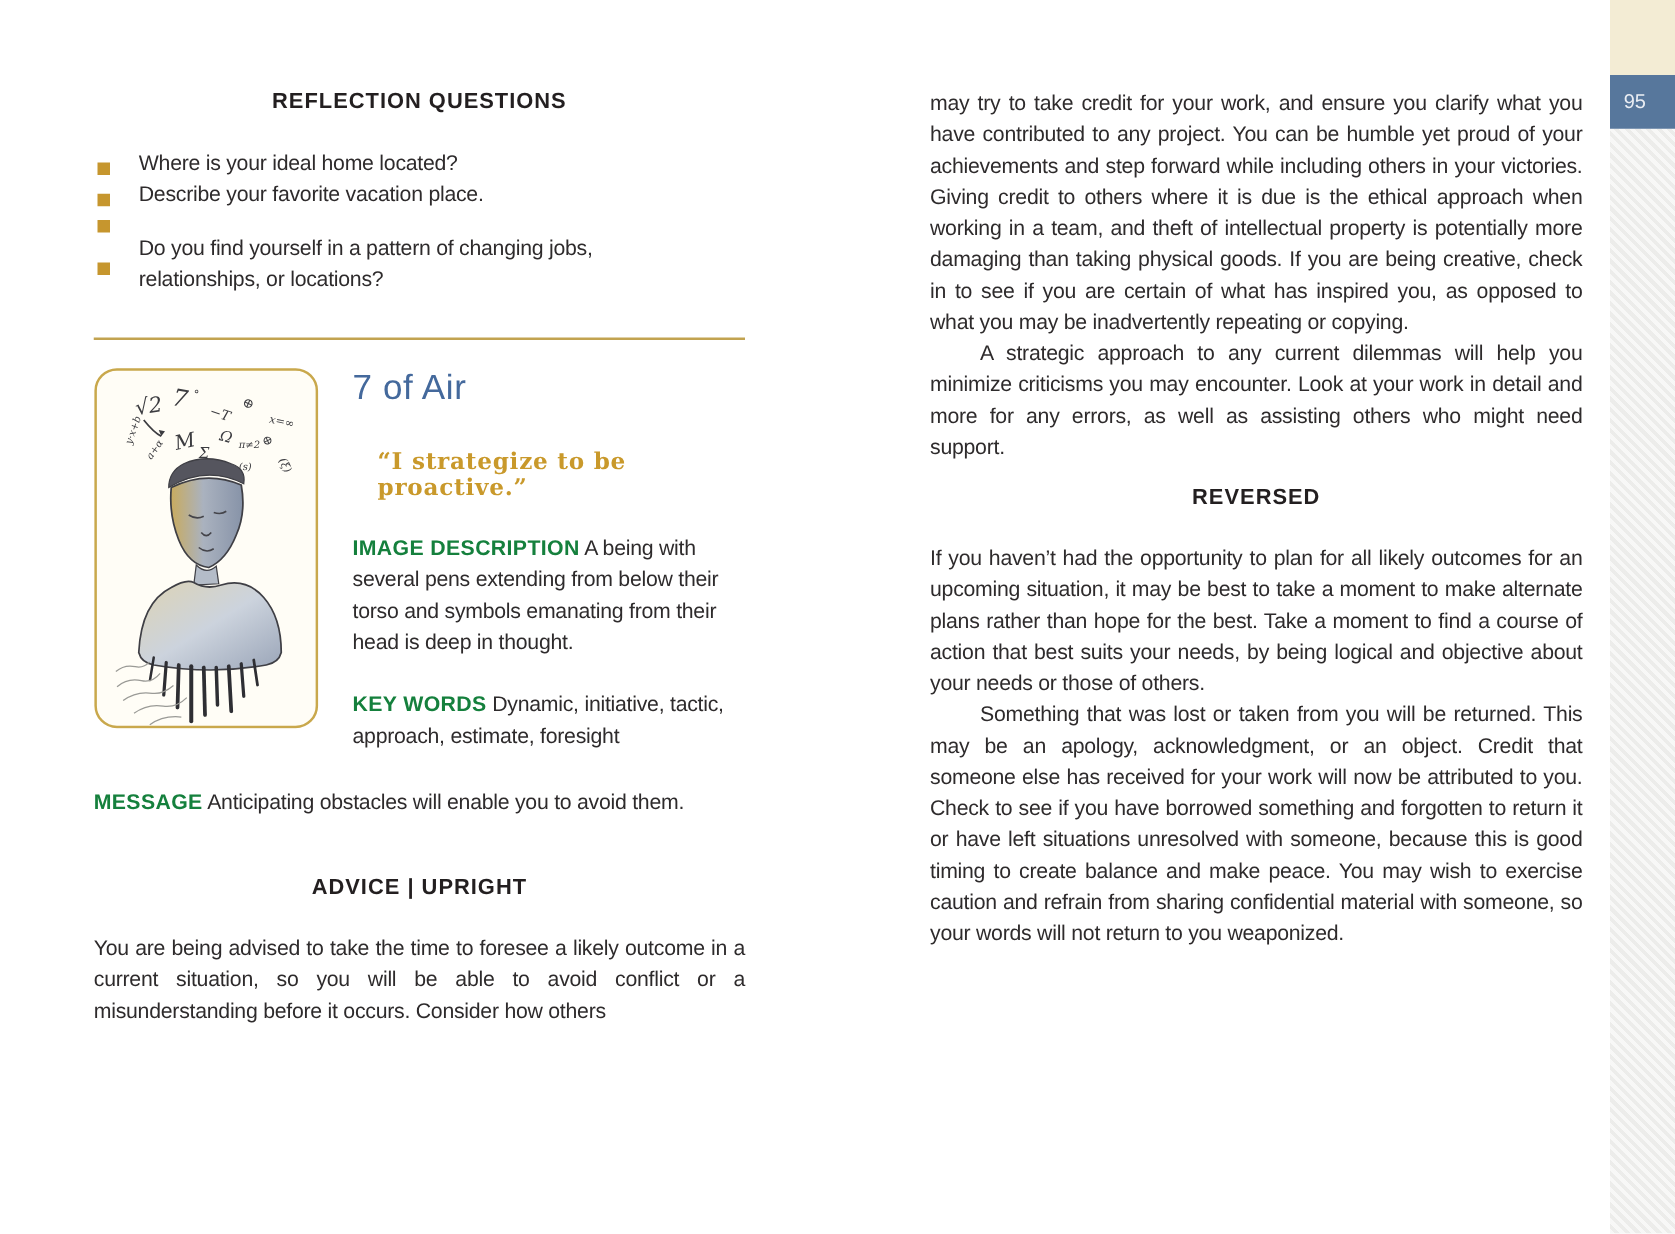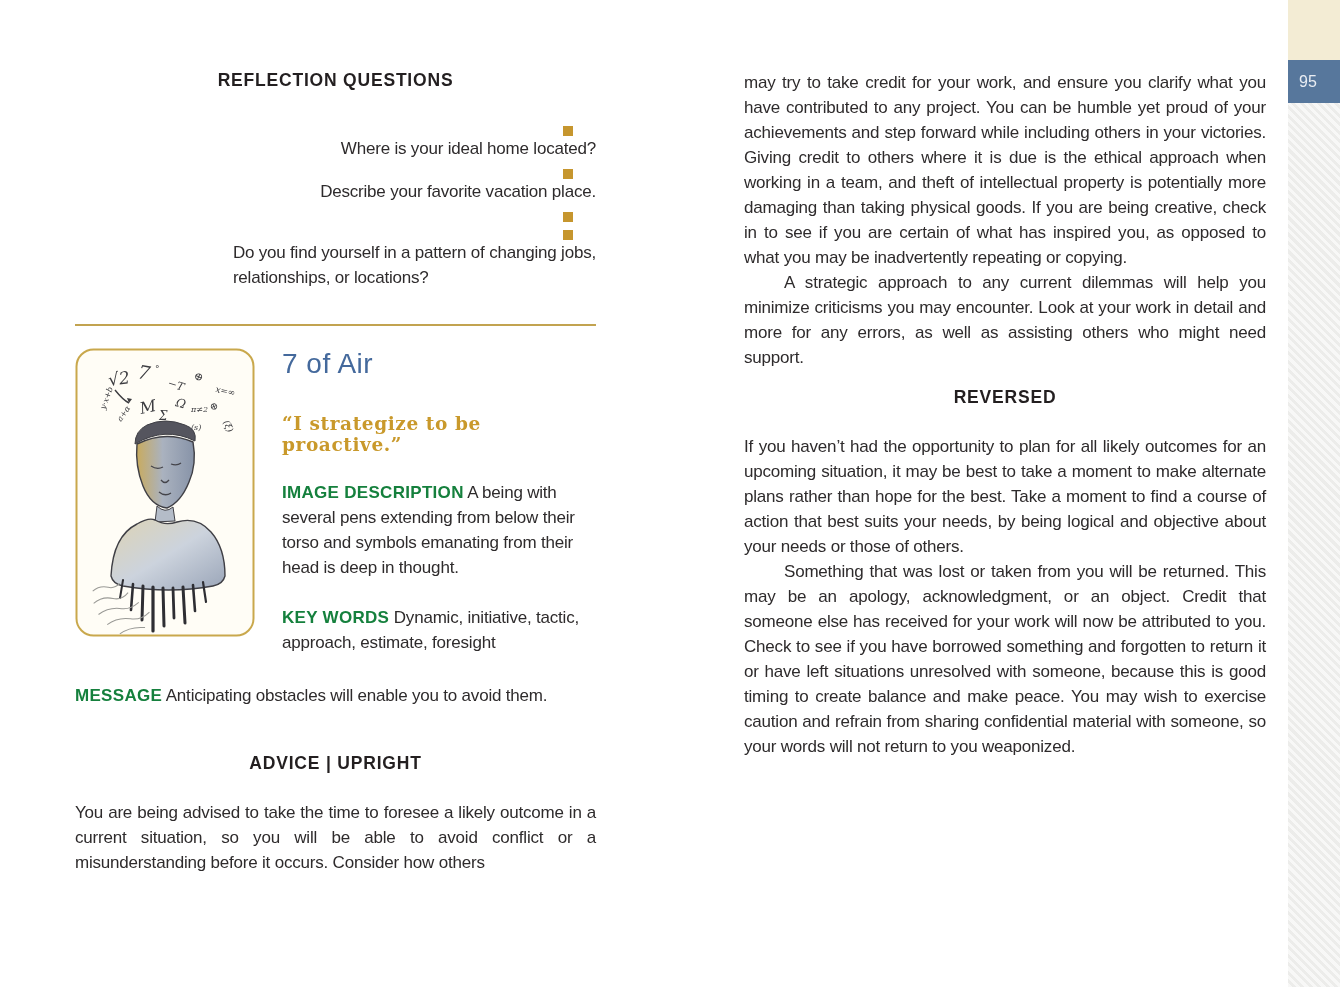--- a/index.html
+++ b/index.html
@@ -30,32 +30,32 @@
   .body-text{font-size:17px;line-height:25px;letter-spacing:-0.2px;color:#2e2b2c;}
   .justify{text-align:justify;}
   p{margin:0;}
   .indent{text-indent:40px;}
   .sect-heading{
     font-size:17.5px;font-weight:bold;letter-spacing:0.8px;color:#231f20;
     text-align:center;line-height:20px;
   }
   
   .q-list{list-style:none;margin:28px 0 0 0;padding:0;}
-  .q-item{display:flex;align-items:flex-end;margin:0;flex-direction:column;}
+  .q-item{display:flex;align-items:center;margin:0;}
   .bullet-sq{flex:0 0 auto;width:10px;height:10px;background:#c6962e;margin:8px 23px 0 3px;}
   .q-text{white-space:pre-line;}
   
   .divider{margin-top:34px;height:2px;background:#c2a350;border:none;}
   .card-row{display:flex;margin-top:22px;}
   .card-frame{flex:0 0 auto;width:180px;height:289px;}
   .card-info{margin-left:27px;width:314px;}
   .card-title{font-size:28px;line-height:32px;font-weight:500;color:#44699c;letter-spacing:0.5px;}
   .card-quote{
     margin-top:33px;font-family:"DejaVu Serif",serif;font-weight:bold;
-    font-size:18.5px;letter-spacing:0.6px;color:#c9992b;
+    font-size:18.5px;letter-spacing:0.6px;color:#c9992b;margin-left:20px;
   }
   .card-desc{margin-top:25px;}
   .card-keywords{margin-top:25px;}
   .inline-label{font-weight:bold;color:#15803d;letter-spacing:0.3px;}
   .message-block{margin-top:28px;}
   .advice-heading{margin-top:45px;}
   .advice-body{margin-top:27px;}
   .reversed-heading{margin-top:17px;}
   .reversed-body{margin-top:27px;}
 </style>

